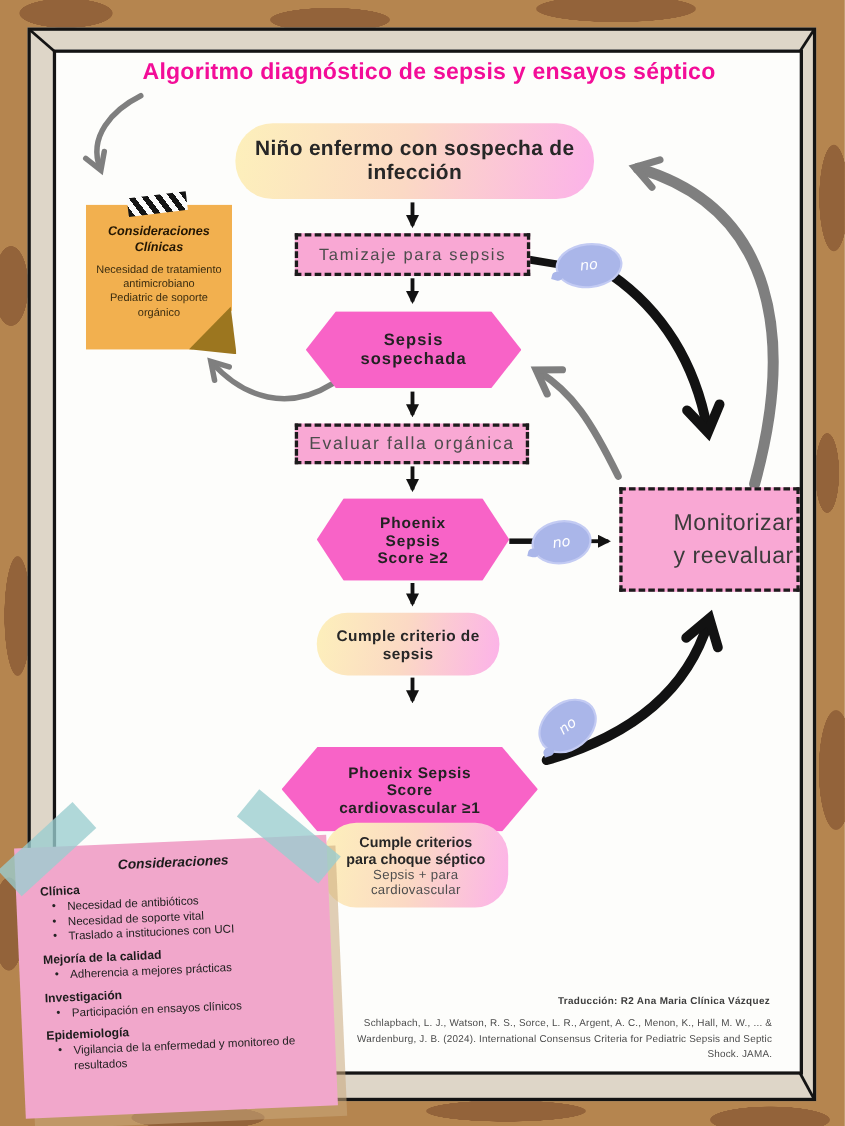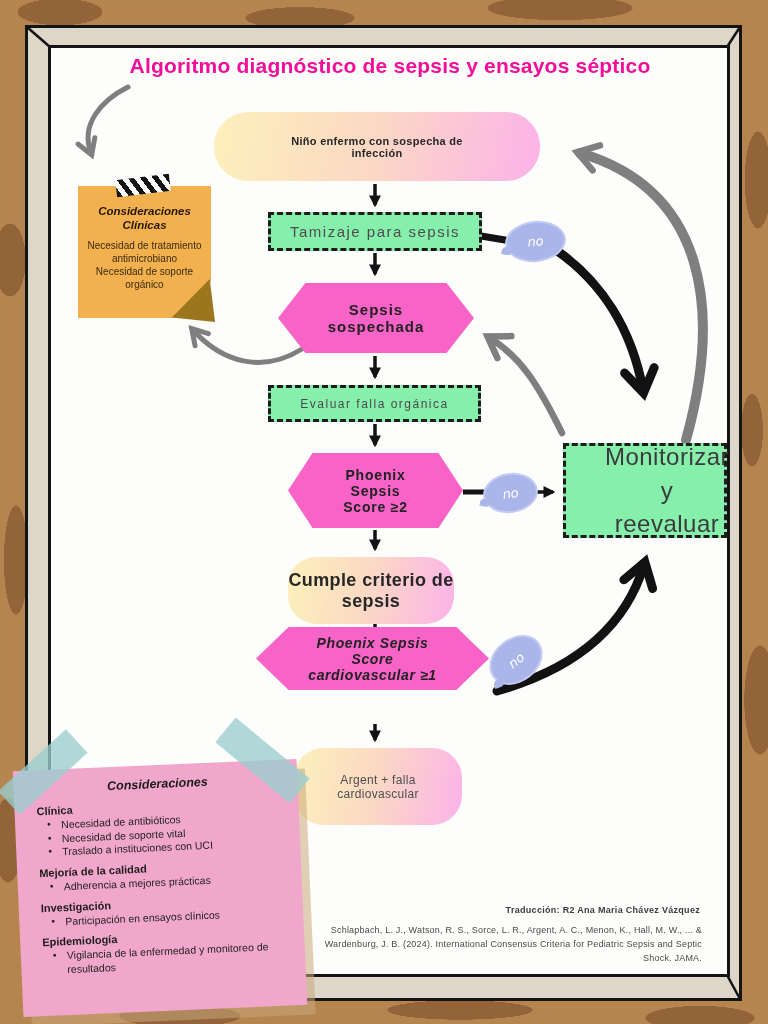--- a/index.html
+++ b/index.html
@@ -30,36 +30,36 @@
          border:3px solid #141414;box-sizing:border-box;}
   .miters{left:0;top:0;width:768px;height:1024px;pointer-events:none;}
   
   .title{left:85px;top:54px;width:610px;text-align:center;
          font-size:21px;font-weight:bold;color:#f30d98;letter-spacing:.2px;}
   
   .node{display:flex;align-items:center;justify-content:center;text-align:center;
         box-sizing:border-box;white-space:pre-line;}
   .grad{background:linear-gradient(100deg,#fdf0bb 0%,#fbd9c4 48%,#fcb2e9 100%);
         border-radius:34px;color:#272727;font-weight:bold;}
-  .dashed{background:#86efac;border:3px dashed #1c1c1c;color:#4c4c4c;letter-spacing:1.5px;}
+  .dashed{background:#f9a8d4;border:3px dashed #1c1c1c;color:#4c4c4c;letter-spacing:1.5px;}
   .hex{background:#f863c7;color:#222;font-weight:bold;
        clip-path:polygon(0 50%,14% 0,86% 0,100% 50%,86% 100%,14% 100%);}
   
-  .n-start{left:214px;top:112px;width:326px;height:69px;font-size:11px;letter-spacing:.3px;}
+  .n-start{left:214px;top:112px;width:326px;height:69px;font-size:19px;letter-spacing:.3px;}
   .n-screen{left:268px;top:212px;width:214px;height:39px;font-size:15px;}
   .n-susp{left:278px;top:283px;width:196px;height:70px;font-size:15px;letter-spacing:1px;}
-  .n-eval{left:268px;top:385px;width:213px;height:37px;font-size:12px;}
+  .n-eval{left:268px;top:385px;width:213px;height:37px;font-size:16px;}
   .n-phx{left:288px;top:453px;width:175px;height:75px;font-size:14px;letter-spacing:.8px;}
-  .n-crit{left:288px;top:557px;width:166px;height:67px;border-radius:28px;font-size:18px;letter-spacing:.4px;}
-  .n-phxcv{left:256px;top:627px;width:233px;height:63px;font-size:14px;letter-spacing:.6px;font-style:italic;}
+  .n-crit{left:288px;top:557px;width:166px;height:57px;border-radius:28px;font-size:14px;letter-spacing:.4px;}
+  .n-phxcv{left:256px;top:679px;width:233px;height:77px;font-size:14px;letter-spacing:.6px;}
   .n-shock{left:294px;top:748px;width:168px;height:77px;border-radius:30px;
            flex-direction:column;font-weight:normal;}
   .n-shock .t1{font-weight:bold;font-size:13px;color:#272727;white-space:pre-line;}
   .n-shock .t2{font-size:12px;color:#4e4e4e;white-space:pre-line;letter-spacing:.3px;}
-  .n-mon{left:563px;top:443px;width:164px;height:95px;font-size:24px;color:#3b3b3b;
+  .n-mon{left:563px;top:443px;width:164px;height:95px;font-size:21px;color:#3b3b3b;
          letter-spacing:.5px;line-height:1.4;padding-left:44px;}
   
   .bubble{background:#aab6e9;border:2px solid #c3cbf3;border-radius:50%;
           display:flex;align-items:center;justify-content:center;
           color:#fff;font-family:"DejaVu Sans",sans-serif;font-style:italic;font-size:13px;}
   .bubble:before{content:"";position:absolute;left:-6px;bottom:8px;width:10px;height:8px;
           background:#aab6e9;border-radius:50% 50% 50% 0;transform:rotate(20deg);}
   .b1{left:505px;top:221px;width:57px;height:37px;transform:rotate(-6deg);}
   .b2{left:483px;top:473px;width:51px;height:36px;transform:rotate(-8deg);}
   .b3{left:487px;top:638px;width:54px;height:40px;transform:rotate(-38deg);}
@@ -156,33 +156,35 @@
 Sepsis
 Score ≥2</div>
 <div class="abs node dashed n-mon">Monitorizar
 y reevaluar</div>
 <div class="abs node grad n-crit">Cumple criterio de
 sepsis</div>
 <div class="abs node hex n-phxcv">Phoenix Sepsis
 Score
 cardiovascular ≥1</div>
 <div class="abs node grad n-shock">
-  <div class="t2">Argent + falla
+  <div class="t1">Cumple criterios
+para choque séptico</div>
+  <div class="t2">Sepsis + para
 cardiovascular</div>
 </div>
 
 <div class="abs bubble b1">no</div>
 <div class="abs bubble b2">no</div>
 <div class="abs bubble b3">no</div>
 
 <div class="abs onote">
   <div class="ot">Consideraciones
 Clínicas</div>
   <div class="ob">Necesidad de tratamiento antimicrobiano</div>
-  <div class="ob">Necesidad de soporte orgánico</div>
+  <div class="ob">Pediatric de soporte orgánico</div>
 </div>
 <div class="abs ofold"></div>
 <div class="abs otape"></div>
 
 <div class="abs pnote">
   <div class="abs tape tapeL"></div>
   <div class="abs tape tapeR"></div>
   <div class="pt">Consideraciones</div>
 
   <div class="pn-section">
@@ -201,14 +203,14 @@
     <div class="pn-head">Investigación</div>
     <div class="pn-item"><span class="bullet">•</span><span>Participación en ensayos clínicos</span></div>
   </div>
 
   <div class="pn-section">
     <div class="pn-head">Epidemiología</div>
     <div class="pn-item"><span class="bullet">•</span><span>Vigilancia de la enfermedad y monitoreo de resultados</span></div>
   </div>
 </div>
 
-<div class="abs trans">Traducción: R2 Ana Maria Chávez Vázquez</div>
+<div class="abs trans">Traducción: R2 Ana Maria Clínica Vázquez</div>
 <div class="abs cite">Schlapbach, L. J., Watson, R. S., Sorce, L. R., Argent, A. C., Menon, K., Hall, M. W., ... &amp; Wardenburg, J. B. (2024). International Consensus Criteria for Pediatric Sepsis and Septic Shock. JAMA.</div>
 
 </body></html>

